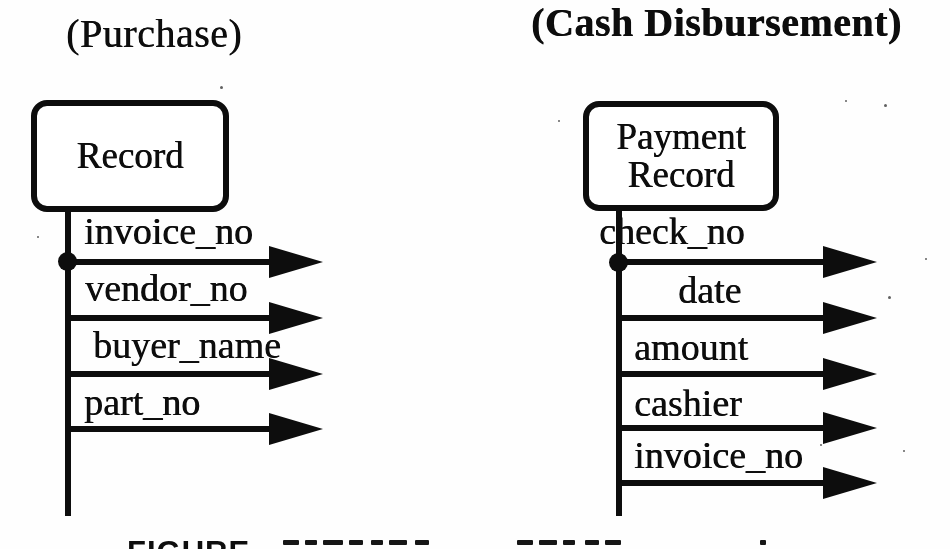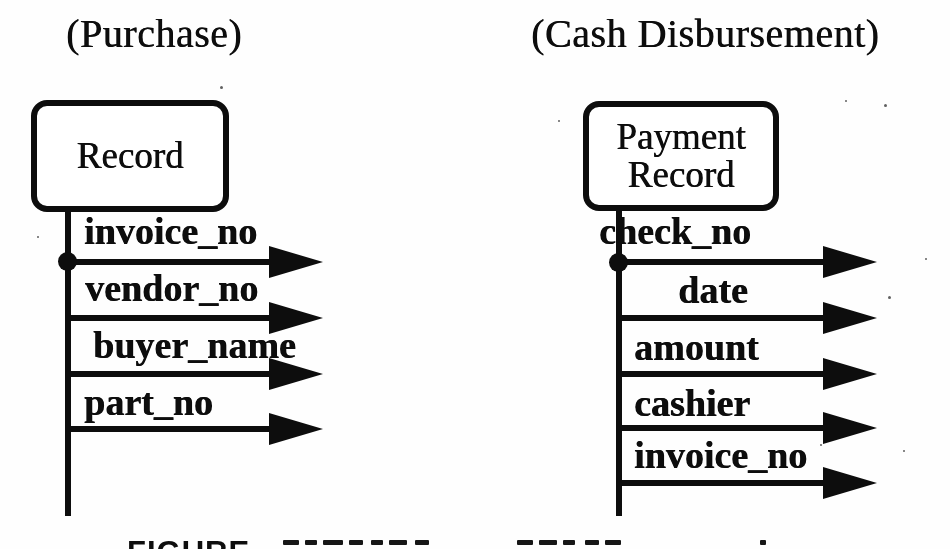--- a/index.html
+++ b/index.html
@@ -16,21 +16,21 @@
   .record-box{
     position:absolute;border:6px solid #0d0d0d;border-radius:16px;background:#fff;
     display:flex;flex-direction:column;align-items:center;justify-content:center;
     font-size:37px;line-height:38px;text-align:center;
     text-shadow:.6px 0 0 currentColor;z-index:2;
   }
   .vline{position:absolute;width:6px;background:#0d0d0d;z-index:1;}
   .junction-dot{position:absolute;width:19px;height:19px;border-radius:50%;background:#0d0d0d;z-index:3;}
   .lbl{
     position:absolute;font-size:38px;line-height:40px;white-space:nowrap;
-    text-shadow:.6px 0 0 currentColor;z-index:2;font-weight:bold;
+    text-shadow:.6px 0 0 currentColor;z-index:2;
   }
   .shaft{position:absolute;height:6px;background:#0d0d0d;z-index:1;}
   .head{
     position:absolute;width:0;height:0;z-index:1;
     border-top:16px solid transparent;border-bottom:16px solid transparent;
     border-left:54px solid #0d0d0d;
   }
   .speck{position:absolute;background:#242424;border-radius:50%;opacity:.72;}
   .caption-wrap{position:absolute;left:127px;top:537px;width:720px;height:12px;overflow:hidden;z-index:4;}
   .caption-text{
@@ -66,21 +66,21 @@
     <div class="lbl" style="left:93px;top:325px;">buyer_name</div>
     <div class="shaft" style="left:65px;top:371px;width:213px;"></div>
     <div class="head" style="left:269px;top:358px;"></div>
 
     <div class="lbl" style="left:84px;top:382px;">part_no</div>
     <div class="shaft" style="left:65px;top:426px;width:213px;"></div>
     <div class="head" style="left:269px;top:413px;"></div>
   </section>
 
   <section>
-    <div class="hdr" style="left:531px;top:13px;">(Cash Disbursement)</div>
+    <div class="hdr" style="left:531px;top:2px;font-weight:bold;">(Cash Disbursement)</div>
 
     <div class="record-box" style="left:583px;top:101px;width:184px;height:98px;">
       <div>Payment</div>
       <div>Record</div>
     </div>
 
     <div class="vline" style="left:616px;top:205px;height:311px;"></div>
     <div class="junction-dot" style="left:609px;top:253px;"></div>
 
     <div class="lbl" style="left:599px;top:211px;">check_no</div>

